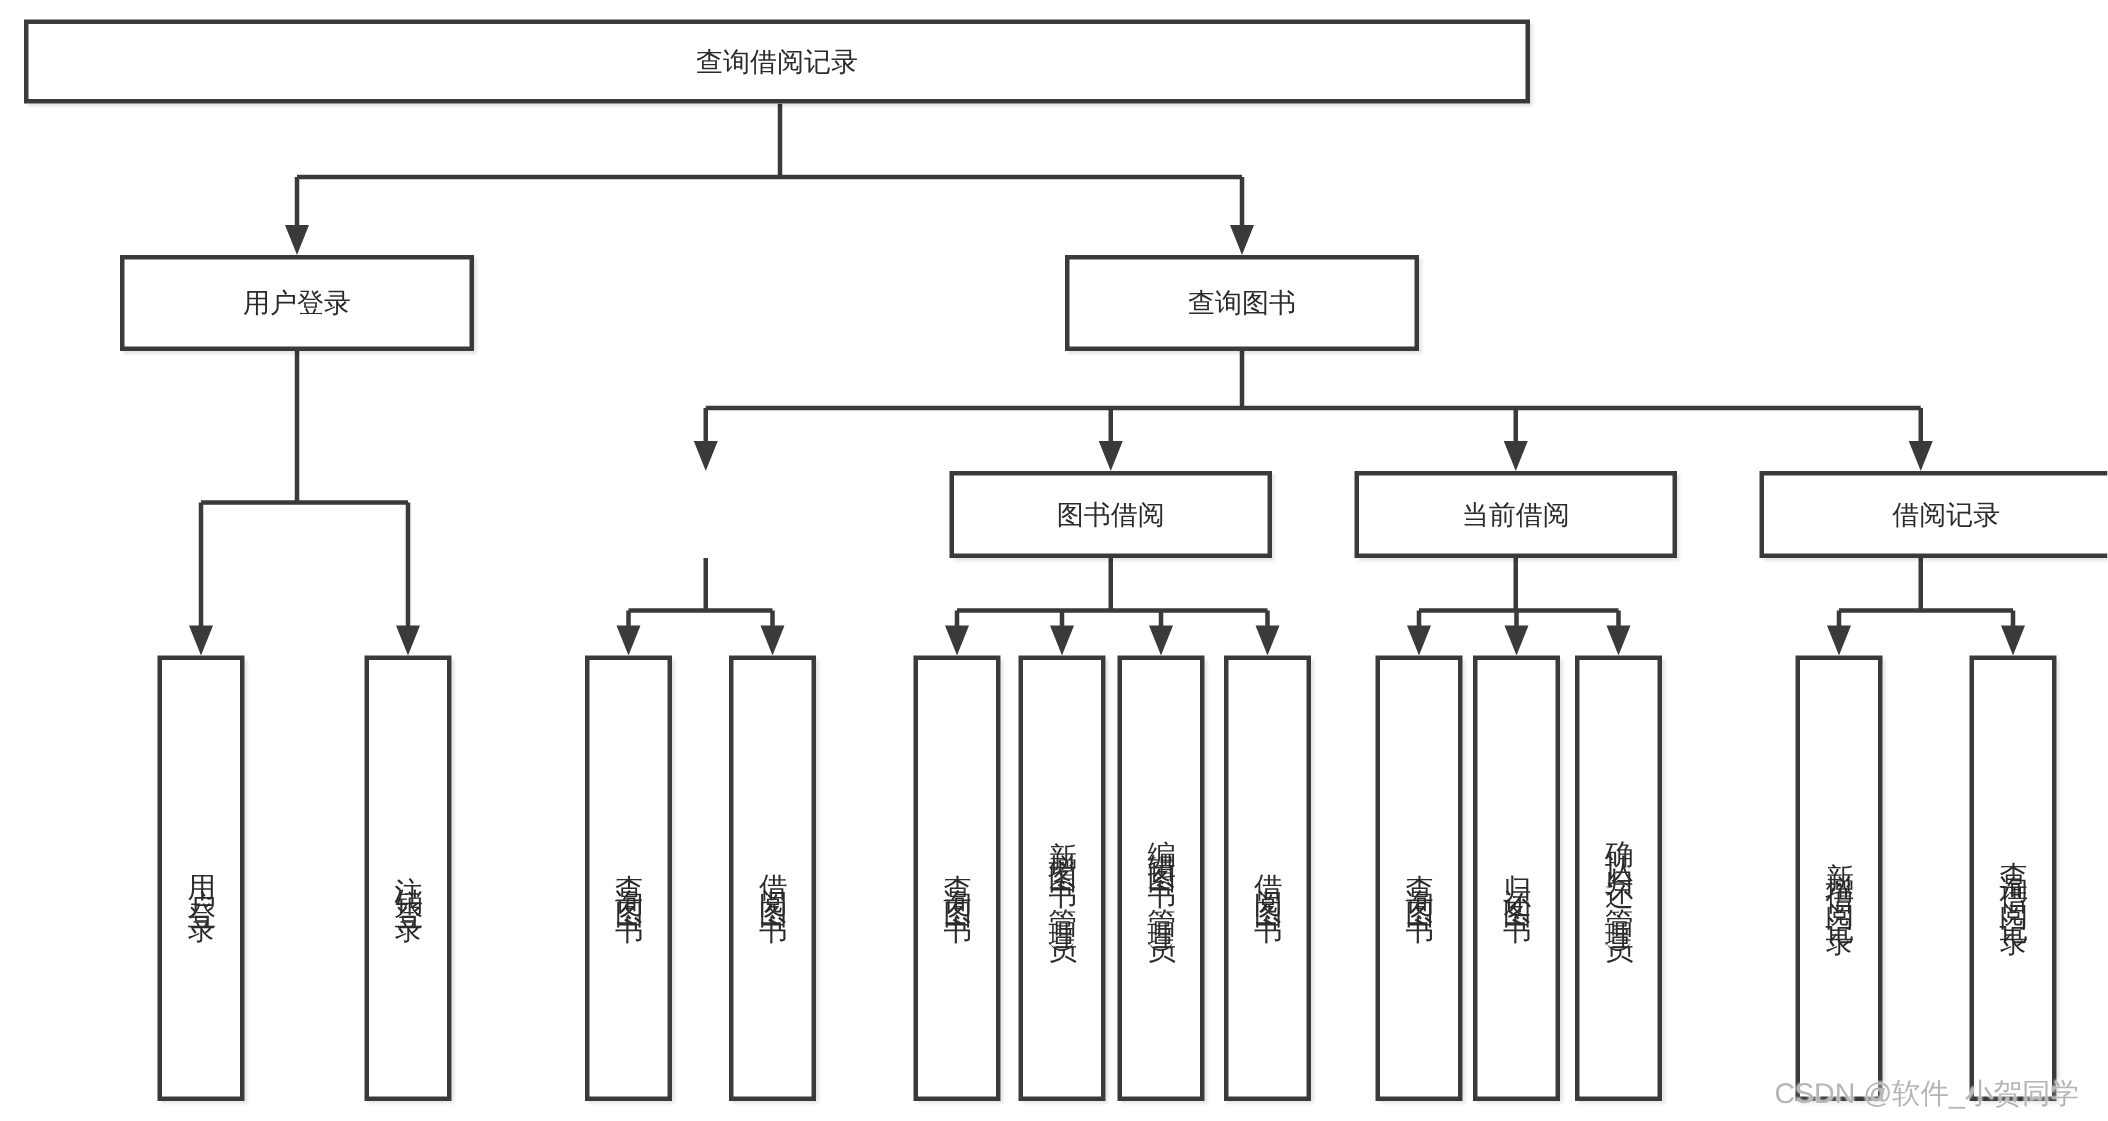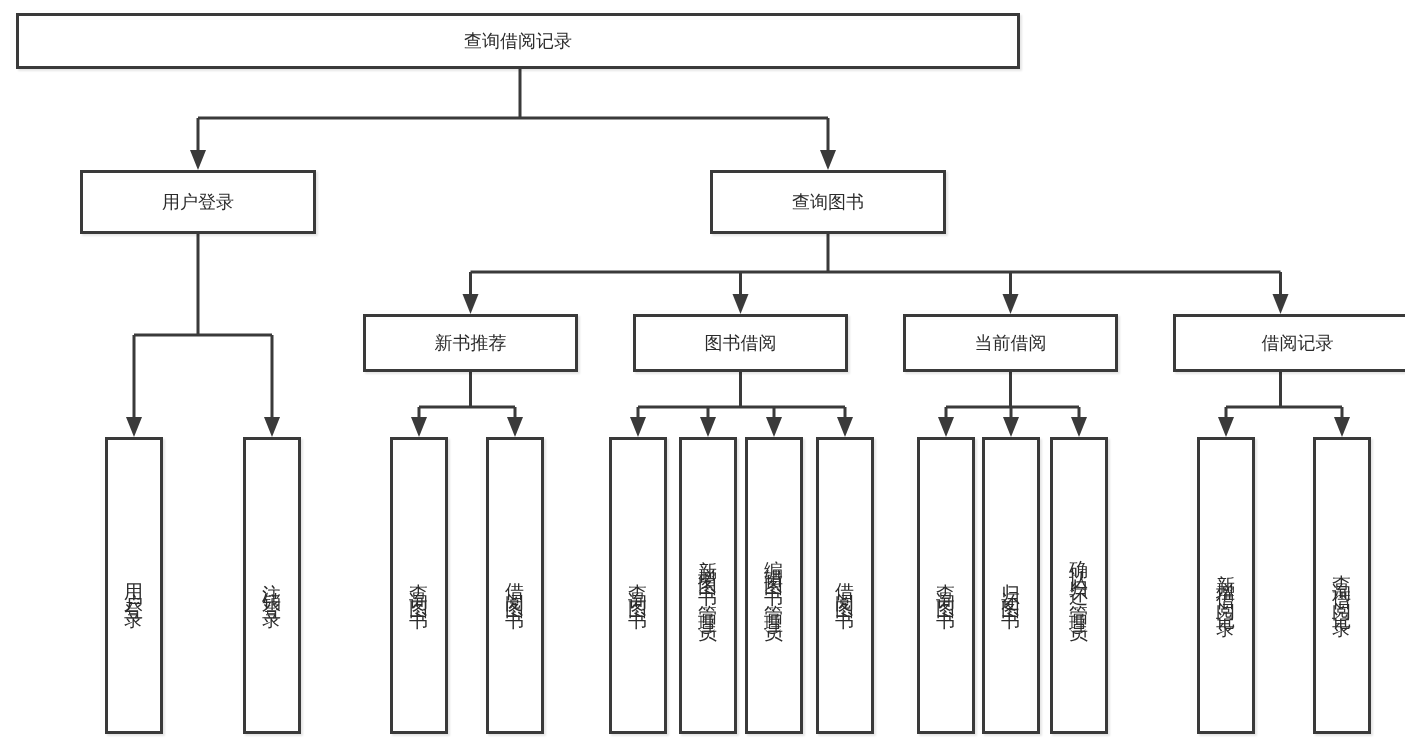--- a/index.html
+++ b/index.html
@@ -99,23 +99,20 @@
     <span class="lbl">查询借阅记录</span>
   </div>
 
   <div class="box" style="left:80px;top:170px;width:236px;height:64px">
     <span class="lbl">用户登录</span>
   </div>
   <div class="box" style="left:710px;top:170px;width:236px;height:64px">
     <span class="lbl">查询图书</span>
   </div>
 
-  <div class="box" style="left:363px;top:314px;width:215px;height:58px">
-    <span class="lbl">新书推荐</span>
-  </div>
   <div class="box" style="left:633px;top:314px;width:215px;height:58px">
     <span class="lbl">图书借阅</span>
   </div>
   <div class="box" style="left:903px;top:314px;width:215px;height:58px">
     <span class="lbl">当前借阅</span>
   </div>
   <div class="box" style="left:1173px;top:314px;width:249px;height:58px">
     <span class="lbl">借阅记录</span>
   </div>
 
@@ -156,14 +153,15 @@
     <span class="lbl">确认归还（管理员）</span>
   </div>
 
   <div class="box v" style="left:1197px;top:437px;width:58px;height:297px">
     <span class="lbl">新增借阅记录</span>
   </div>
   <div class="box v" style="left:1313px;top:437px;width:58px;height:297px">
     <span class="lbl">查询借阅记录</span>
   </div>
 
+  <div class="watermark">CSDN @软件_小贺同学</div>
 
 </div>
 
 </body></html>

